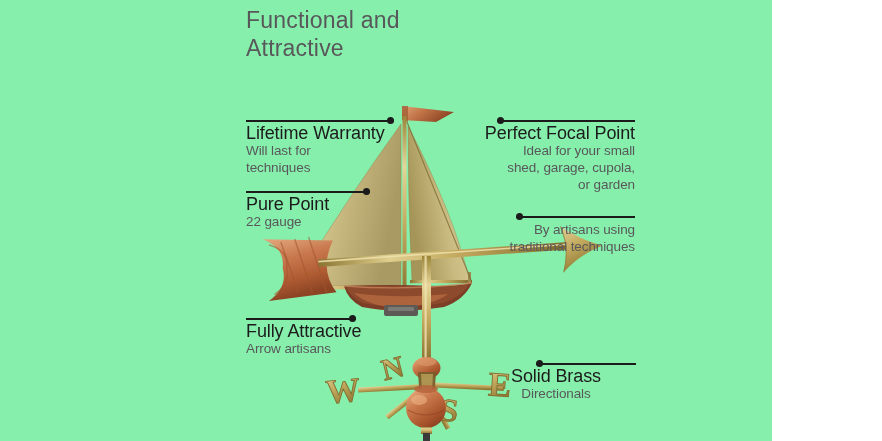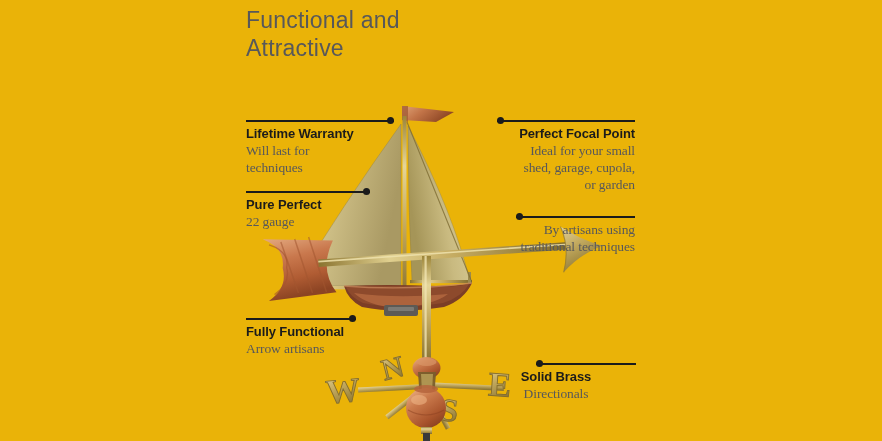--- a/index.html
+++ b/index.html
@@ -7,23 +7,23 @@
     margin: 0;
     padding: 0;
     background: #ffffff;
   }
   body {
     font-family: "Liberation Sans", sans-serif;
     -webkit-font-smoothing: antialiased;
   }
   #page {
     position: relative;
-    width: 882px;
+    width: 772px;
     height: 441px;
-    background: #eab308;
+    background: #86efac;
     overflow: hidden;
   }
 
   
   #page-title {
     position: absolute;
     left: 246px;
     top: 6px;
     width: 300px;
     font-size: 23px;
@@ -50,33 +50,32 @@
   }
   .callout .rule .dot {
     position: absolute;
     top: 1px;
     width: 7px;
     height: 7px;
     border-radius: 50%;
     background: #1b1b1b;
   }
   .callout .title {
-    font-size: 13px;
-    font-weight: 700;
+    font-size: 18px;
+    font-weight: 400;
     color: #1b1b1b;
     line-height: 17px;
     letter-spacing: -0.1px;
   }
   .callout .desc {
     font-size: 13.5px;
     font-weight: 400;
     color: #58585a;
     line-height: 17px;
     letter-spacing: -0.1px;
-    font-family: Liberation Serif, serif;
   }
   .callout.left { text-align: left; }
   .callout.right { text-align: right; }
 
   .callout.left .rule .bar { left: 0; }
   .callout.left .rule .dot { right: 0; }
   .callout.right .rule .bar { right: 0; }
   .callout.right .rule .dot { left: 0; }
 
   
@@ -269,32 +268,32 @@
       <div class="desc">techniques</div>
     </div>
   </div>
 
   <div class="callout left" id="callout-pure-copper">
     <div class="rule">
       <span class="bar" style="width:124px;"></span>
       <span class="dot"></span>
     </div>
     <div class="txt">
-      <div class="title">Pure Perfect</div>
+      <div class="title">Pure Point</div>
       <div class="desc">22 gauge</div>
     </div>
   </div>
 
   <div class="callout left" id="callout-fully-functional">
     <div class="rule">
       <span class="bar" style="width:110px;"></span>
       <span class="dot"></span>
     </div>
     <div class="txt">
-      <div class="title">Fully Functional</div>
+      <div class="title">Fully Attractive</div>
       <div class="desc">Arrow artisans</div>
     </div>
   </div>
 
   <div class="callout right" id="callout-perfect-focal-point">
     <div class="rule">
       <span class="bar" style="width:138px;"></span>
       <span class="dot"></span>
     </div>
     <div class="txt">

